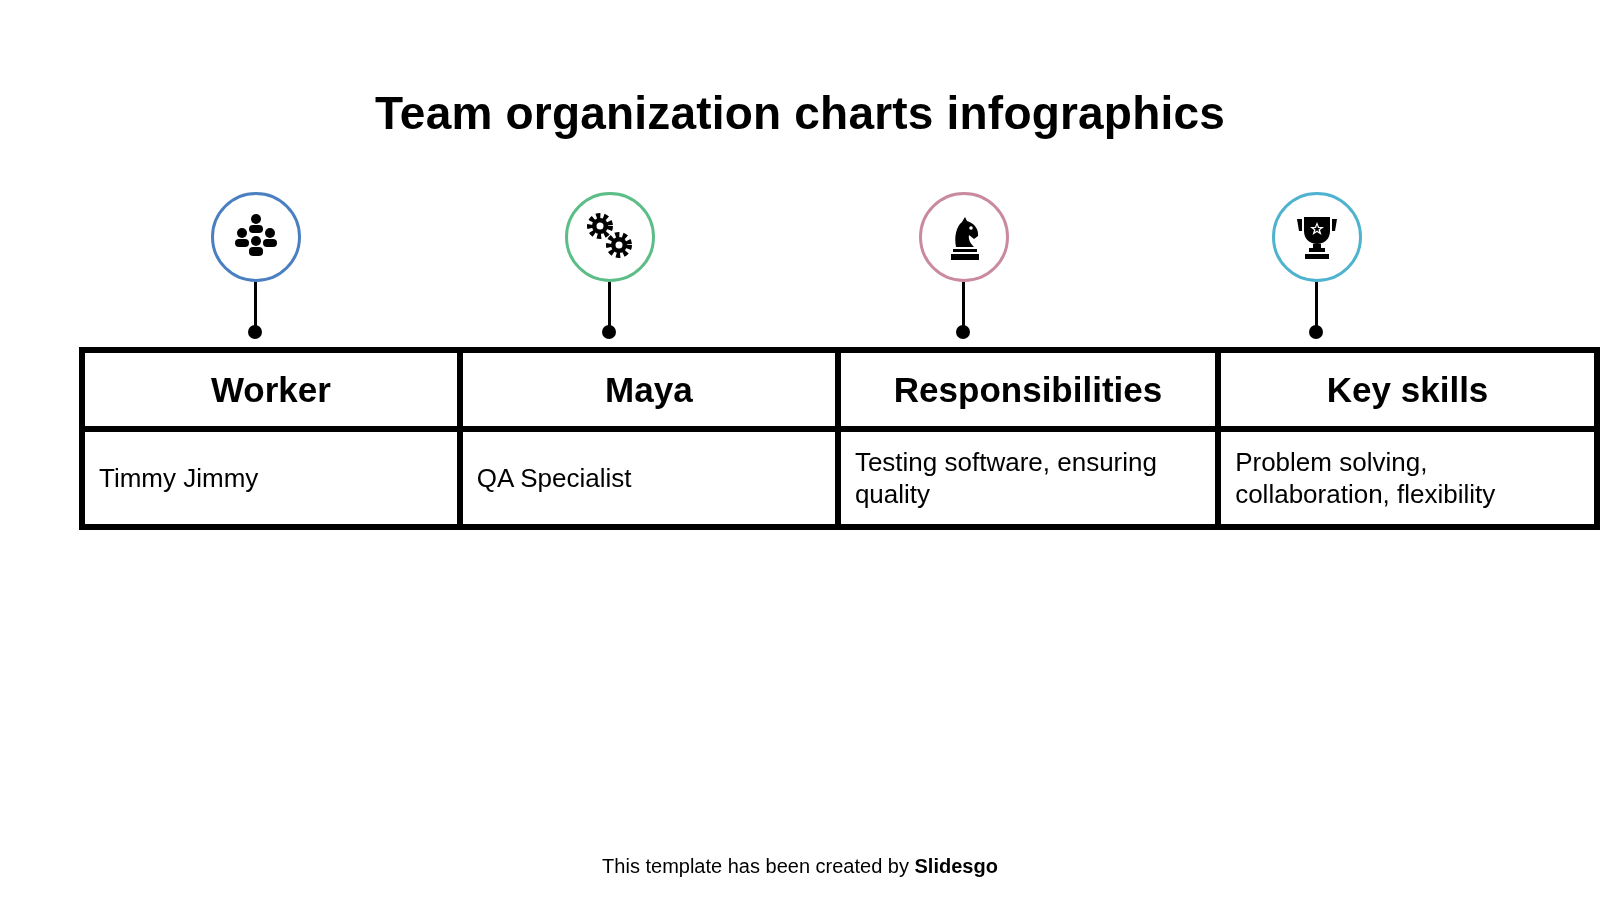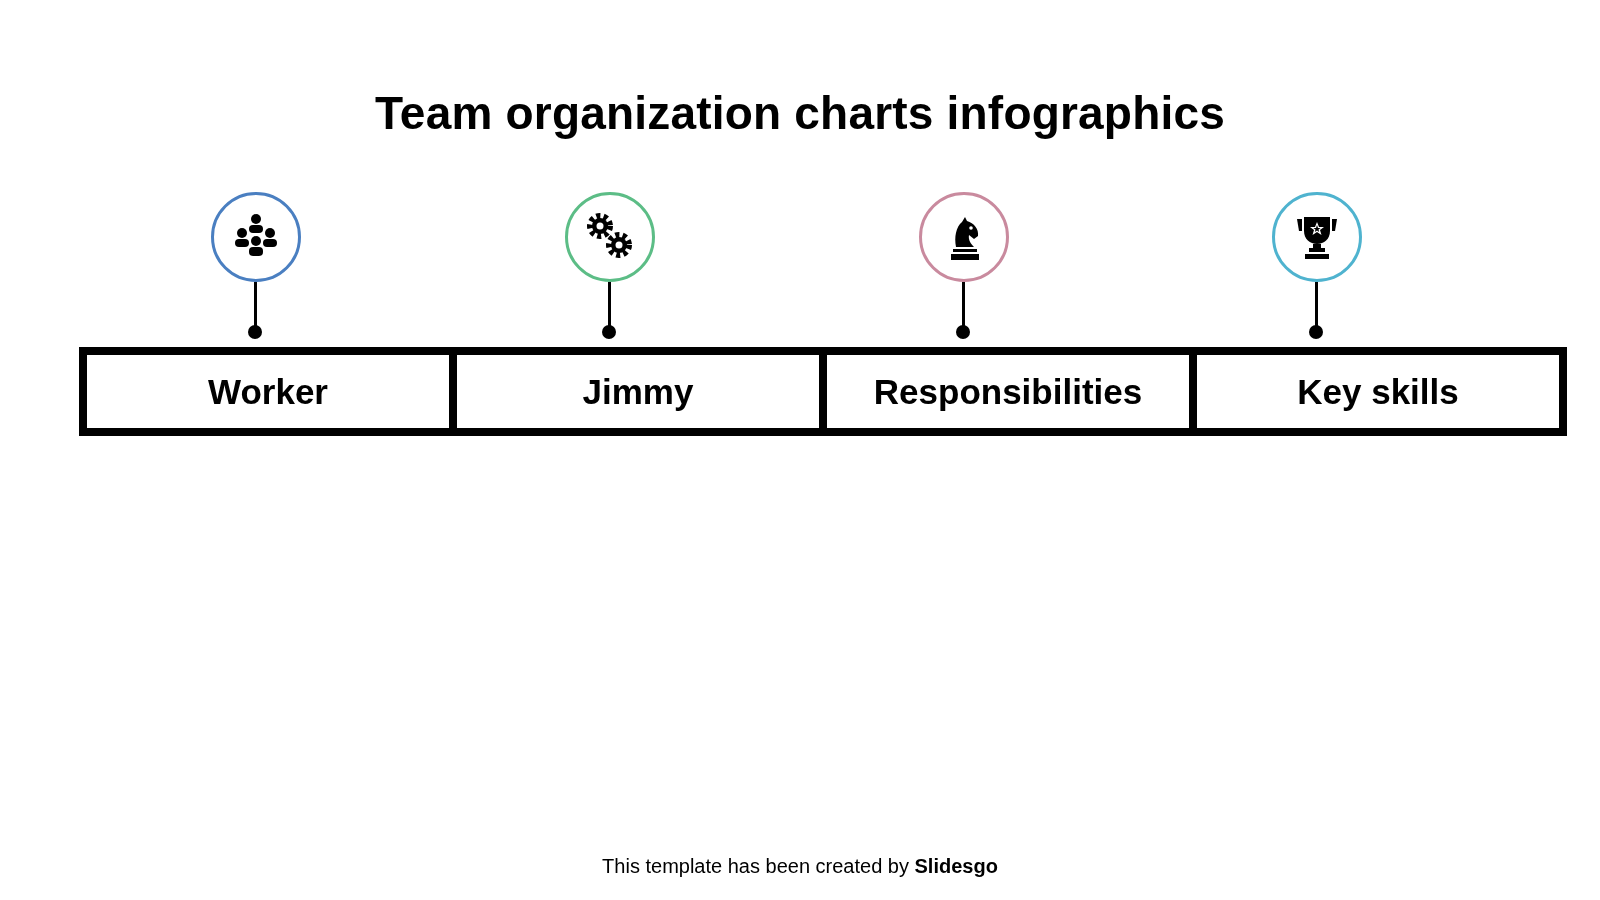--- a/index.html
+++ b/index.html
@@ -8,21 +8,21 @@
   .title { position: absolute; left: 0; right: 0; top: 86px; text-align: center;
            font-size: 46px; font-weight: bold; letter-spacing: 0.2px; }
   .icon-col { position: absolute; top: 192px; width: 88px; height: 150px; }
   .icon-circle { position: absolute; left: 0; top: 0; width: 84px; height: 84px;
                  border-radius: 50%; border: 3px solid #4a7fc1; background: #fff;
                  display: flex; align-items: center; justify-content: center; }
   .icon-circle svg { width: 52px; height: 52px; }
   .stem { position: absolute; left: 43px; top: 90px; width: 3px; height: 50px; background: #000; }
   .dot { position: absolute; left: 37px; top: 133px; width: 14px; height: 14px; border-radius: 50%; background: #000; }
   .table { position: absolute; left: 79px; top: 347px; border-collapse: collapse; }
-  .table td, .table th { border: 8px solid #000000; }
+  .table td, .table th { border: 6px solid #000000; }
   .table th { height: 71px; font-size: 35px; font-weight: bold; text-align: center; }
   .table td { height: 92px; width: 348px; font-size: 26px; padding: 0 14px; line-height: 32px; vertical-align: middle; }
   .col-w { width: 360px; }
   .footer { position: absolute; left: 0; right: 0; top: 855px; text-align: center; font-size: 20px; }
   .footer b { font-weight: bold; }
 </style>
 </head>
 <body>
 
 <div class="title">Team organization charts infographics</div>
@@ -90,24 +90,30 @@
     </svg>
   </div>
   <div class="stem"></div>
   <div class="dot"></div>
 </div>
 
 <table class="table">
   <thead>
     <tr>
       <th class="col-w">Worker</th>
-      <th class="col-w">Jimmy</th>
+      <th class="col-w">Maya</th>
       <th class="col-w">Responsibilities</th>
       <th class="col-w">Key skills</th>
     </tr>
   </thead>
   <tbody>
+    <tr>
+      <td>Timmy Jimmy</td>
+      <td>QA Specialist</td>
+      <td>Testing software, ensuring quality</td>
+      <td>Problem solving, collaboration, flexibility</td>
+    </tr>
   </tbody>
 </table>
 
 <div class="footer">
   <span>This template has been created by </span><b>Slidesgo</b>
 </div>
 
 </body></html>

